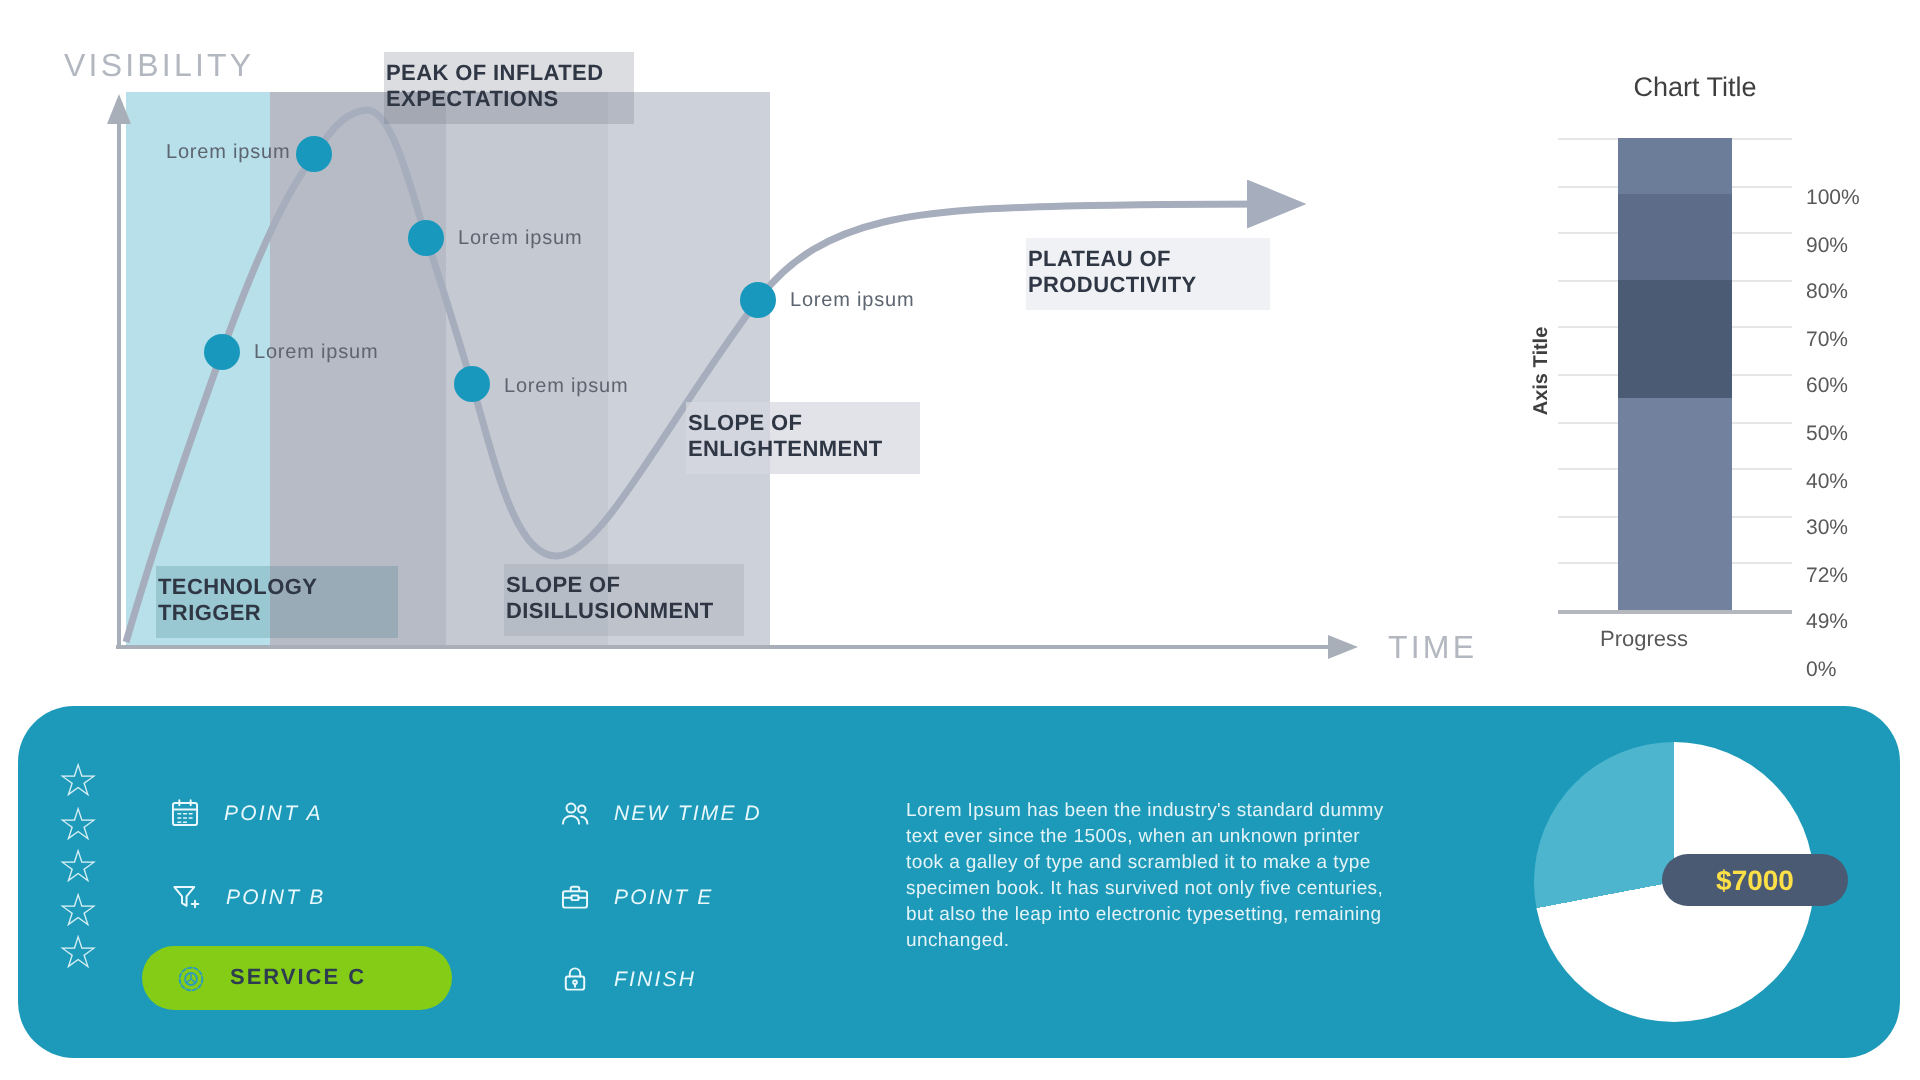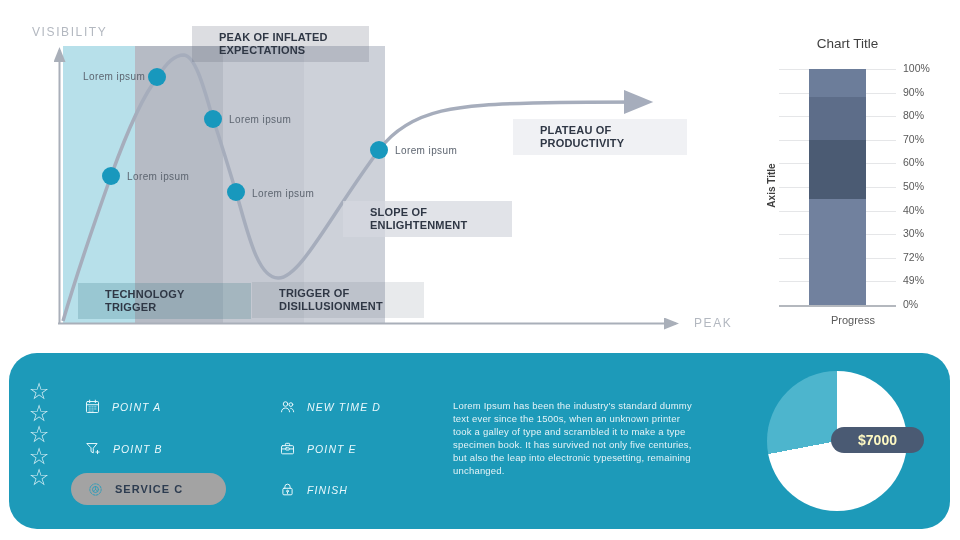--- a/index.html
+++ b/index.html
@@ -8,76 +8,76 @@
 
   
   .band{position:absolute;top:46px;height:278px;}
   .band-cyan{left:63px;width:72px;background:#b7e0ea;}
   .band-2{left:135px;width:88px;background:#b6bbc5;}
   .band-3{left:223px;width:81px;background:#c5c9d2;}
   .band-4{left:304px;width:81px;background:#cdd1d9;}
 
   #curve-svg{position:absolute;left:0;top:0;z-index:2;}
 
-  .axis-word{position:absolute;font-size:12px;letter-spacing:1.6px;color:#b3b8c0;z-index:3;text-align:right;}
+  .axis-word{position:absolute;font-size:16px;letter-spacing:1.6px;color:#b3b8c0;z-index:3;text-align:right;}
   #visibility-label{left:32px;top:25px;}
   #time-label{left:694px;top:316px;}
 
   .phase{position:absolute;z-index:3;font-weight:bold;font-size:11px;line-height:13px;
-         color:#2f3745;padding:5px 27px;letter-spacing:.2px;}
+         color:#2f3745;padding:5px 1px;letter-spacing:.2px;}
   .phase-peak{left:192px;top:26px;width:123px;background:rgba(94,101,117,.22);}
   .phase-tech{left:78px;top:283px;width:119px;background:rgba(60,120,135,.24);}
   .phase-trough{left:252px;top:282px;width:118px;background:rgba(104,112,130,.15);}
   .phase-slope{left:343px;top:201px;width:115px;background:rgba(213,216,223,.72);}
   .phase-plateau{left:513px;top:119px;width:120px;background:#f0f1f4;}
 
   .dot-label{position:absolute;z-index:3;font-size:10px;letter-spacing:.4px;color:#5d6570;}
   .dl-0{left:83px;top:71px;}
   .dl-1{left:229px;top:114px;}
   .dl-2{left:127px;top:171px;}
   .dl-3{left:252px;top:188px;}
   .dl-4{left:395px;top:145px;}
 
   
   #bc-title{position:absolute;left:760px;top:36px;width:175px;text-align:center;
             font-size:13.5px;color:#3f3f3f;}
   #bc-axis-title{position:absolute;left:731px;top:180px;width:80px;text-align:center;
             font-size:10px;font-weight:bold;color:#3f3f3f;transform:rotate(-90deg);}
   .bc-grid{position:absolute;left:779px;width:117px;height:1px;background:#e5e6e8;}
   .bc-grid-base{background:#b4b8be;height:2px;}
-  .bc-tick{position:absolute;left:903px;width:42px;font-size:10.5px;color:#595959;}
+  .bc-tick{position:absolute;left:903px;width:42px;font-size:10.5px;color:#595959;margin-top:31px;}
   #bc-bar{position:absolute;left:809px;top:69px;width:57px;height:236px;
           display:flex;flex-direction:column;}
   .bc-seg{width:100%;}
-  #bc-category{position:absolute;left:800px;top:314px;width:75px;text-align:right;
+  #bc-category{position:absolute;left:800px;top:314px;width:75px;text-align:left;
           font-size:11px;color:#595959;}
 
   
   #panel{position:absolute;left:9px;top:353px;width:941px;height:176px;
          background:#1d9ab9;border-radius:28px;}
   #stars{position:absolute;left:17px;top:28px;display:flex;flex-direction:column;}
   .star{font-family:"DejaVu Sans",sans-serif;font-size:23px;line-height:21.6px;
         color:#d8eff5;text-align:center;width:26px;}
   .list-item{position:absolute;display:flex;align-items:center;gap:11px;
         color:#e9f8fc;font-size:10.5px;letter-spacing:1.1px;white-space:nowrap;font-style:italic;}
   .list-item svg{flex:0 0 auto;}
   .li-a{left:75px;top:45px;}
   .li-b{left:75px;top:87px;gap:12px;}
   .li-d{left:270px;top:45px;}
   .li-e{left:270px;top:87px;}
   .li-f{left:270px;top:128px;}
   #service-pill{position:absolute;left:62px;top:120px;width:155px;height:32px;
-        background:#a3a3a3;border-radius:16px;display:flex;align-items:center;
+        background:#84cc16;border-radius:16px;display:flex;align-items:center;
         padding-left:16px;gap:11px;box-sizing:border-box;}
   #service-pill .pill-label{color:#2d3c50;font-weight:bold;font-size:11px;letter-spacing:1px;}
   #panel-paragraph{position:absolute;left:444px;top:46px;width:242px;
         font-size:9.5px;line-height:13px;letter-spacing:.2px;color:rgba(255,255,255,.88);}
   #pie{position:absolute;left:758px;top:18px;width:140px;height:140px;border-radius:50%;}
   #pie-badge{position:absolute;left:822px;top:74px;width:93px;height:26px;border-radius:13px;
-        background:#4a5a73;color:#fef9c3;font-weight:bold;font-size:14px;
+        background:#4a5a73;color:#fde047;font-weight:bold;font-size:14px;
         display:flex;align-items:center;justify-content:center;z-index:2;}
 </style>
 </head>
 <body>
 
 <div id="slide">
 
   <div class="band band-cyan"></div>
   <div class="band band-2"></div>
   <div class="band band-3"></div>
@@ -105,25 +105,25 @@
              C 411 107 462 105 533 103
              C 585 102 620 102 648 102" fill="none" stroke="#a6adbc" stroke-width="3.5" marker-end="url(#arrowCurve)"></path>
     <circle cx="111" cy="176" r="9" fill="#1898bd"></circle>
     <circle cx="157" cy="77" r="9" fill="#1898bd"></circle>
     <circle cx="213" cy="119" r="9" fill="#1898bd"></circle>
     <circle cx="236" cy="192" r="9" fill="#1898bd"></circle>
     <circle cx="379" cy="150" r="9" fill="#1898bd"></circle>
   </svg>
 
   <div id="visibility-label" class="axis-word">VISIBILITY</div>
-  <div id="time-label" class="axis-word">PEAK</div>
+  <div id="time-label" class="axis-word">TIME</div>
 
   <div class="phase phase-peak">PEAK OF INFLATED EXPECTATIONS</div>
   <div class="phase phase-tech">TECHNOLOGY TRIGGER</div>
-  <div class="phase phase-trough">TRIGGER OF DISILLUSIONMENT</div>
+  <div class="phase phase-trough">SLOPE OF DISILLUSIONMENT</div>
   <div class="phase phase-slope">SLOPE OF ENLIGHTENMENT</div>
   <div class="phase phase-plateau">PLATEAU OF PRODUCTIVITY</div>
 
   <div class="dot-label dl-0">Lorem ipsum</div>
   <div class="dot-label dl-1">Lorem ipsum</div>
   <div class="dot-label dl-2">Lorem ipsum</div>
   <div class="dot-label dl-3">Lorem ipsum</div>
   <div class="dot-label dl-4">Lorem ipsum</div>
 
   <div id="bc-title">Chart Title</div>

